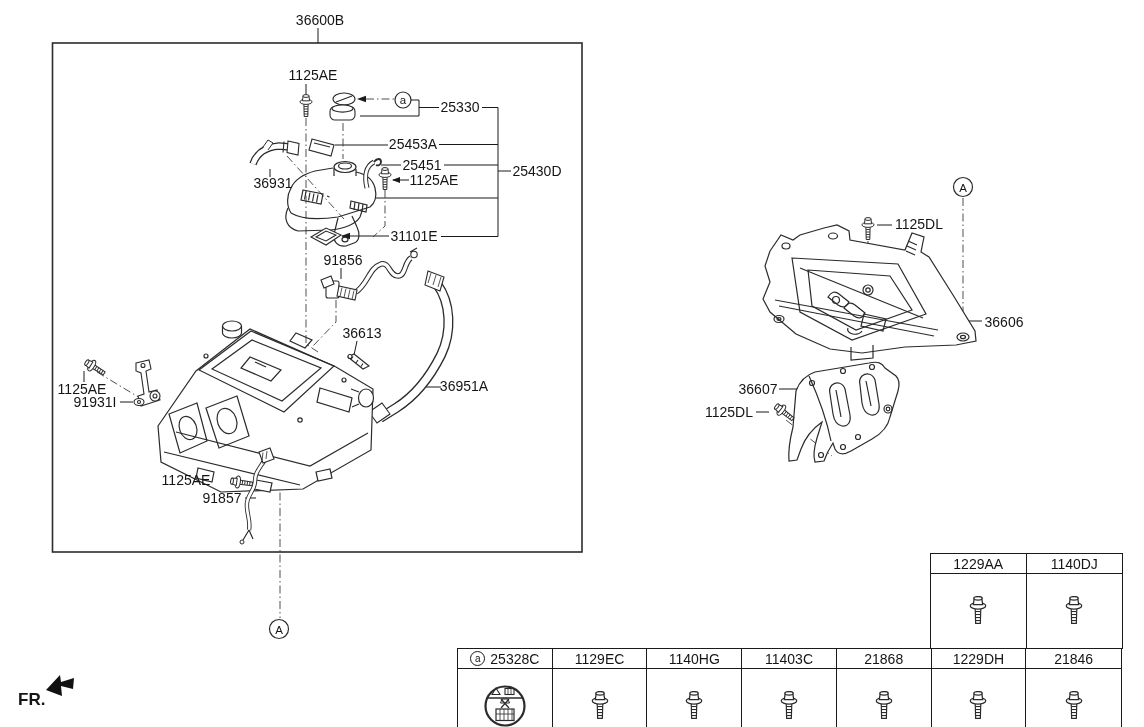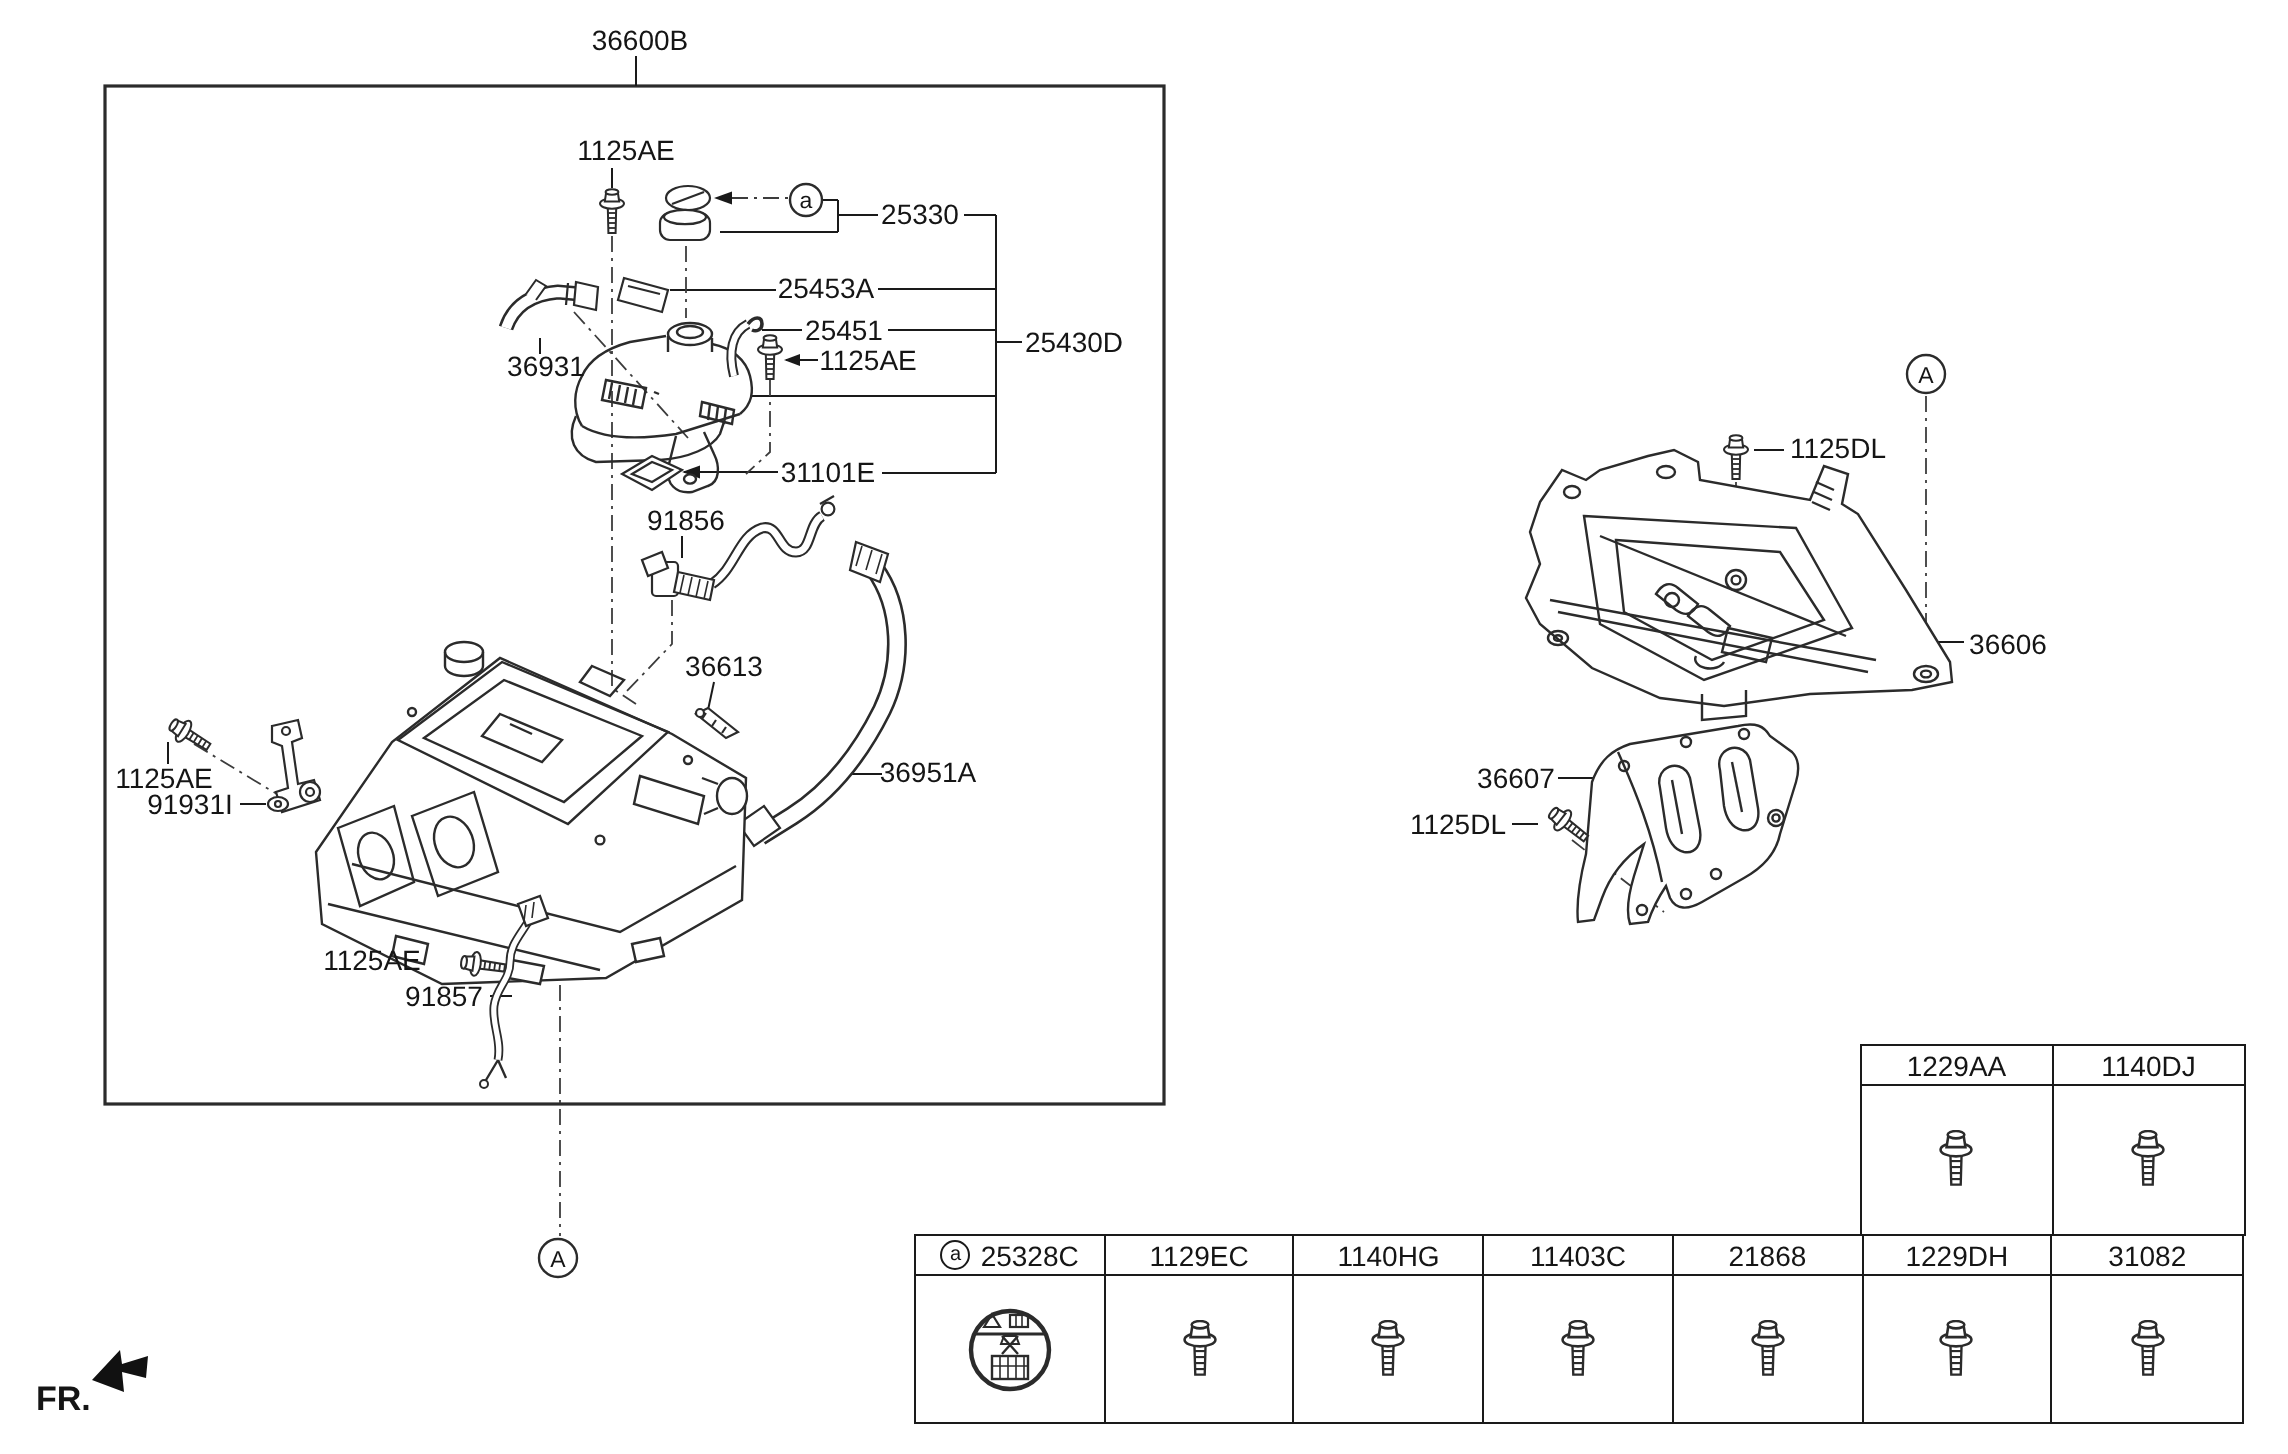--- a/index.html
+++ b/index.html
@@ -2,21 +2,21 @@
 <html><head>
 <meta charset="utf-8">
 <style>
   html,body{margin:0;padding:0;background:#ffffff;}
   .stage{position:relative;width:1144px;height:727px;background:#fff;overflow:hidden;
          font-family:"Liberation Sans", sans-serif;}
   svg text{font-family:"Liberation Sans", sans-serif;fill:#151515;}
   .callout{font-size:14px;}
   .marker-letter{font-size:11.5px;}
   
-  .tbl{position:absolute;display:grid;background:#fff;border:1.6px solid #1a1a1a;box-sizing:border-box;}
+  .tbl{position:absolute;display:grid;background:#fff;border:1.6px solid #1a1a1a;box-sizing:border-box;margin-top:31px;}
   .tbl .hd{border-bottom:1px solid #1a1a1a;display:flex;align-items:center;justify-content:center;
            font-size:14px;color:#151515;gap:5px;}
   .tbl .bd{display:flex;align-items:center;justify-content:center;}
   .tbl .cr{border-right:1px solid #1a1a1a;}
   .tbl-upper{left:930px;top:522px;width:193px;height:96px;
              grid-template-columns:1fr 1fr;grid-template-rows:20px 1fr;}
   .tbl-lower{left:457px;top:617px;width:665px;height:95px;
              grid-template-columns:repeat(7,1fr);grid-template-rows:20px 1fr;}
   .circ-a{display:inline-flex;width:13px;height:13px;border:1px solid #1a1a1a;border-radius:50%;
           align-items:center;justify-content:center;font-size:10px;line-height:1;}
@@ -340,21 +340,21 @@
     <div class="hd cr">
         <span>11403C</span>
       </div>
     <div class="hd cr">
         <span>21868</span>
       </div>
     <div class="hd cr">
         <span>1229DH</span>
       </div>
     <div class="hd">
-        <span>31082</span>
+        <span>21846</span>
       </div>
 
     <div class="bd cr">
       <svg width="44" height="44" viewBox="-22 -22 44 44">
         <g stroke="#2b2b2b" fill="none" stroke-width="1.4">
           <circle cx="0" cy="0" r="19.5" stroke-width="2.2"></circle>
           <line x1="-17.5" y1="-8" x2="17.5" y2="-8"></line>
           <path d="M-13,-11.5 L-9,-18 L-5,-11.5 Z" stroke-width="1.1"></path>
           <rect x="0" y="-17.5" width="9" height="6" stroke-width="1.1"></rect>
           <line x1="3" y1="-17.5" x2="3" y2="-11.5" stroke-width="0.8"></line>

